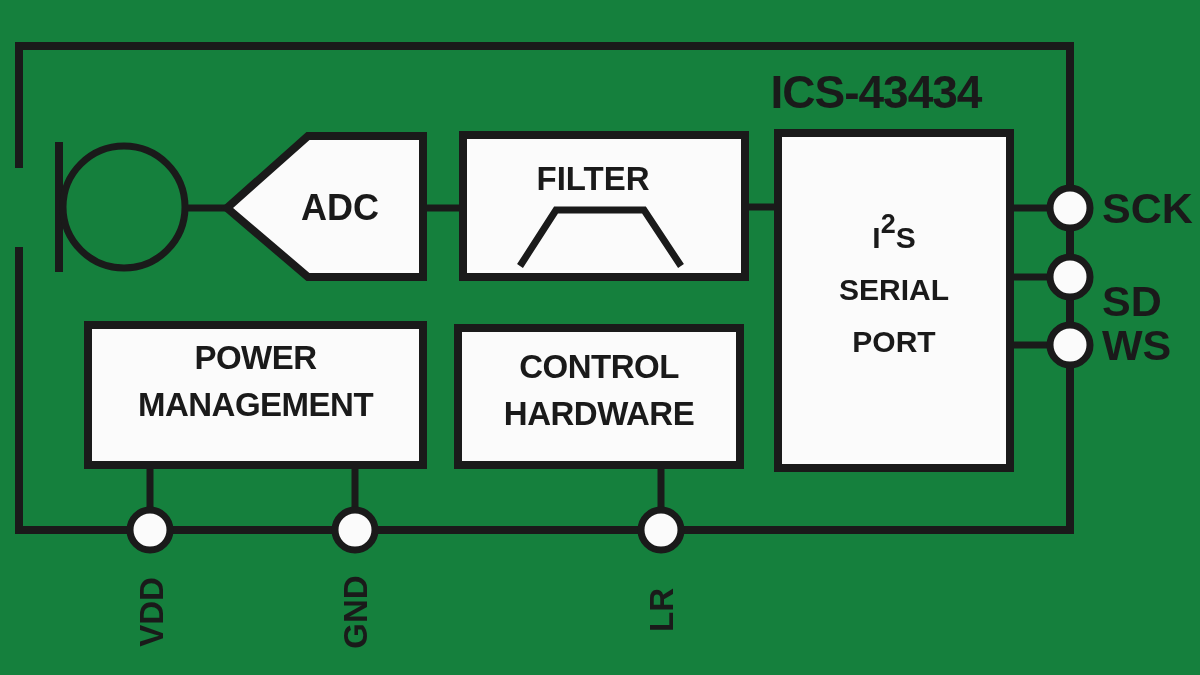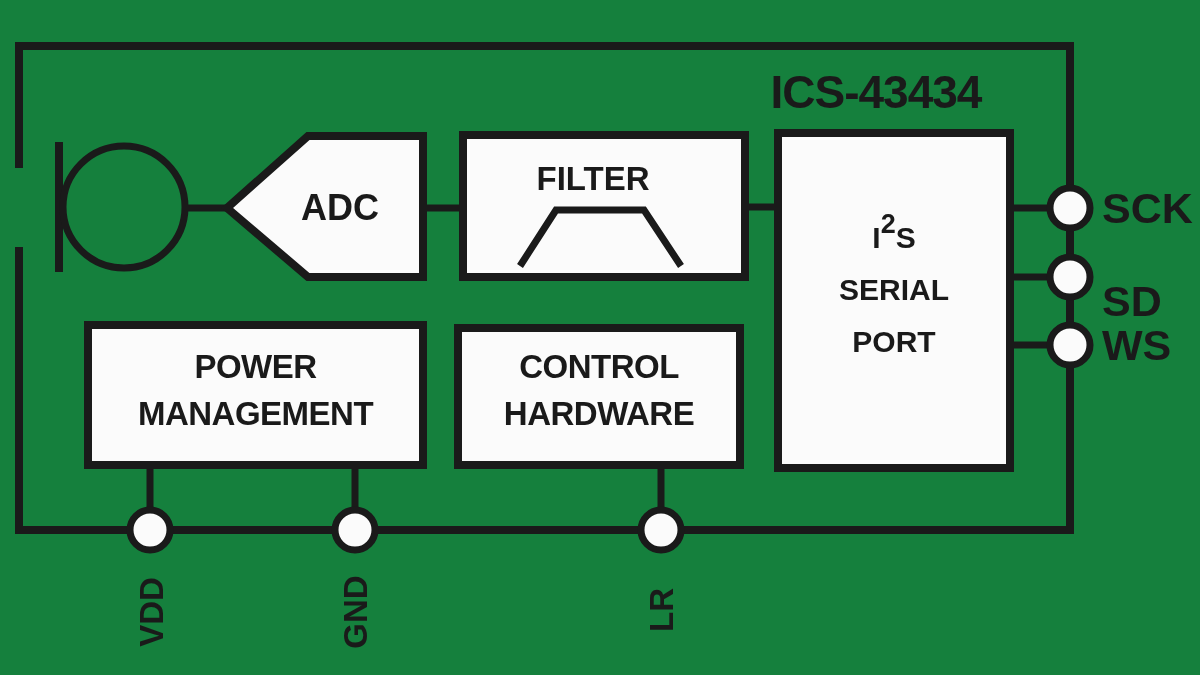--- a/index.html
+++ b/index.html
@@ -78,21 +78,21 @@
   <div class="stack i2s-stack" style="left:778px;top:212px;width:232px;">
     <div class="block-line">
       <span>I</span>
         <span class="sup">2</span>
         <span>S</span>
     </div>
     <div class="block-line">SERIAL</div>
     <div class="block-line">PORT</div>
   </div>
 
-  <div class="stack two-line" style="left:88px;top:343px;width:335px;">
+  <div class="stack two-line" style="left:88px;top:334px;width:335px;">
     <div class="block-line">POWER</div>
     <div class="block-line">MANAGEMENT</div>
   </div>
 
   <div class="stack two-line" style="left:458px;top:343px;width:282px;">
     <div class="block-line">CONTROL</div>
     <div class="block-line">HARDWARE</div>
   </div>
 
   <div class="lbl pin-label-right" style="left:1102px;top:187px;width:95px;height:42px;">SCK</div>

